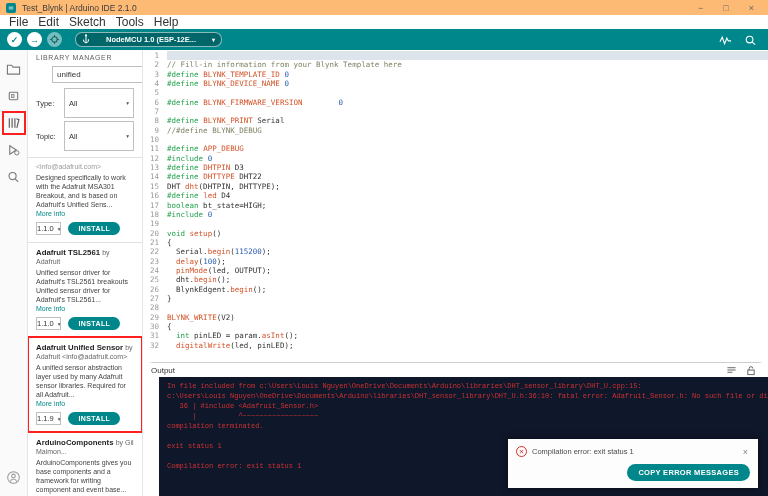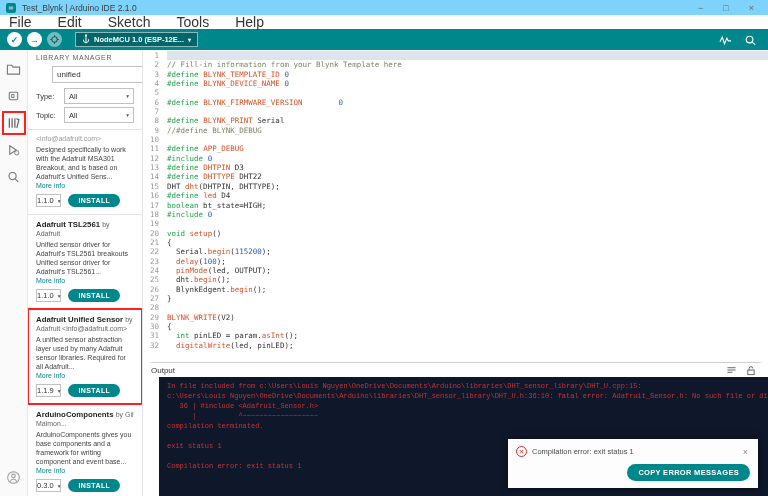--- a/index.html
+++ b/index.html
@@ -1,51 +1,51 @@
 <!DOCTYPE html>
 <html><head>
 <meta charset="utf-8">
 <style>
   * { margin:0; padding:0; box-sizing:border-box; }
   html,body { width:768px; height:496px; overflow:hidden; }
   body { font-family:"Liberation Sans",sans-serif; background:#fff; position:relative;
          --accent:#00878b; --annot:#ff1f1f; --console-red:#cd3131; }
 
   
-  .titlebar { height:15px; display:flex; align-items:center; gap:6px; padding:0 6px; font-size:8.5px; color:#3c3c3c; background:#7dd3fc; }
+  .titlebar { height:15px; display:flex; align-items:center; gap:6px; padding:0 6px; font-size:8.5px; color:#3c3c3c; background:#fdba74; }
   .app-icon { width:10px; height:10px; background:var(--accent); border-radius:2px; color:#fff; font-size:7px; line-height:10px; text-align:center; flex:none; }
   .win-controls { margin-left:auto; display:flex; gap:20px; color:#666; font-size:9px; padding-right:8px; }
   .win-controls span { cursor:default; }
 
   
-  .menubar { height:14px; display:flex; align-items:center; font-size:14px; color:#333; padding:0 4px; background:#fff;gap:16px; }
+  .menubar { height:14px; display:flex; align-items:center; font-size:12px; color:#333; padding:0 4px; background:#fff; }
   .menubar span { padding:0 5px; }
 
   
   .toolbar { height:21px; background:var(--accent); display:flex; align-items:center; padding:0 7px; gap:5px; }
   .tb-circle { width:15px; height:15px; border-radius:50%; background:#fff; color:var(--accent); font-size:9px; font-weight:bold; display:flex; align-items:center; justify-content:center; flex:none; }
   .tb-circle.disabled { background:rgba(255,255,255,.45); color:rgba(0,70,72,.75); }
-  .board-select { margin-left:8px; height:15px; background:rgba(0,40,42,.35); border:1px solid rgba(255,255,255,.55); border-radius:0; color:#fff; font-size:7.5px; font-weight:bold; display:flex; align-items:center; gap:4px; padding:0 6px; white-space:nowrap; }
+  .board-select { margin-left:8px; height:15px; background:rgba(0,40,42,.35); border:1px solid rgba(255,255,255,.55); border-radius:7px; color:#fff; font-size:7.5px; font-weight:bold; display:flex; align-items:center; gap:16px; padding:0 6px; white-space:nowrap; }
   .board-select .caret { font-size:6px; }
   .toolbar-right { margin-left:auto; display:flex; gap:12px; align-items:center; padding-right:4px; }
 
   
   .main { display:flex; height:446px; position:relative; }
 
   .activitybar { width:28px; border-right:1px solid #e5e5e5; display:flex; flex-direction:column; align-items:center; padding-top:8px; gap:5px; background:#fafafa; }
   .act-btn { width:22px; height:22px; display:flex; align-items:center; justify-content:center; }
   .act-btn.red-annot { outline:2px solid var(--annot); outline-offset:-1px; }
   .act-bottom { margin-top:auto; margin-bottom:8px; }
 
   .sidepanel { width:115px; border-right:1px solid #e5e5e5; font-size:7.5px; color:#424242; overflow:hidden; background:#fff; }
   .panel-title { font-size:7px; letter-spacing:.6px; color:#616161; padding:4px 8px 2px; height:14px; }
   .search-input { width:99px; margin:2px 24px 4px; height:17px; border:1px solid #c0c0c0; font-size:8px; padding:0 4px; font-family:"Liberation Sans",sans-serif; color:#333; display:block; outline:none; }
   .filter-row { display:flex; align-items:center; padding:1px 8px 2px; gap:4px; }
   .filter-row label { width:24px; font-size:7.5px; color:#333; flex:none; }
-  .select-box { flex:1; border:1px solid #c0c0c0; height:16px; display:flex; align-items:center; justify-content:space-between; padding:0 4px; font-size:7.5px; background:#fff; color:#333; }
+  .select-box { flex:1; border:1px solid #c0c0c0; height:30px; display:flex; align-items:center; justify-content:space-between; padding:0 4px; font-size:7.5px; background:#fff; color:#333; }
   .select-box .caret, .ver-select .caret { font-size:5.5px; color:#555; }
 
   .lib-list { margin-top:4px; }
   .lib-entry { padding:5px 8px 7px; border-top:1px solid #e2e2e2; }
   .lib-entry.highlighted { outline:2px solid var(--annot); outline-offset:-1px; }
   .lib-head { line-height:9px; }
   .lib-name { font-weight:bold; font-size:7.8px; color:#1f1f1f; }
   .lib-by { font-size:7px; color:#666; }
   .lib-partial { font-size:7px; color:#9a9a9a; line-height:8px; }
   .lib-desc { font-size:7px; line-height:9px; color:#444; margin-top:2px; }

